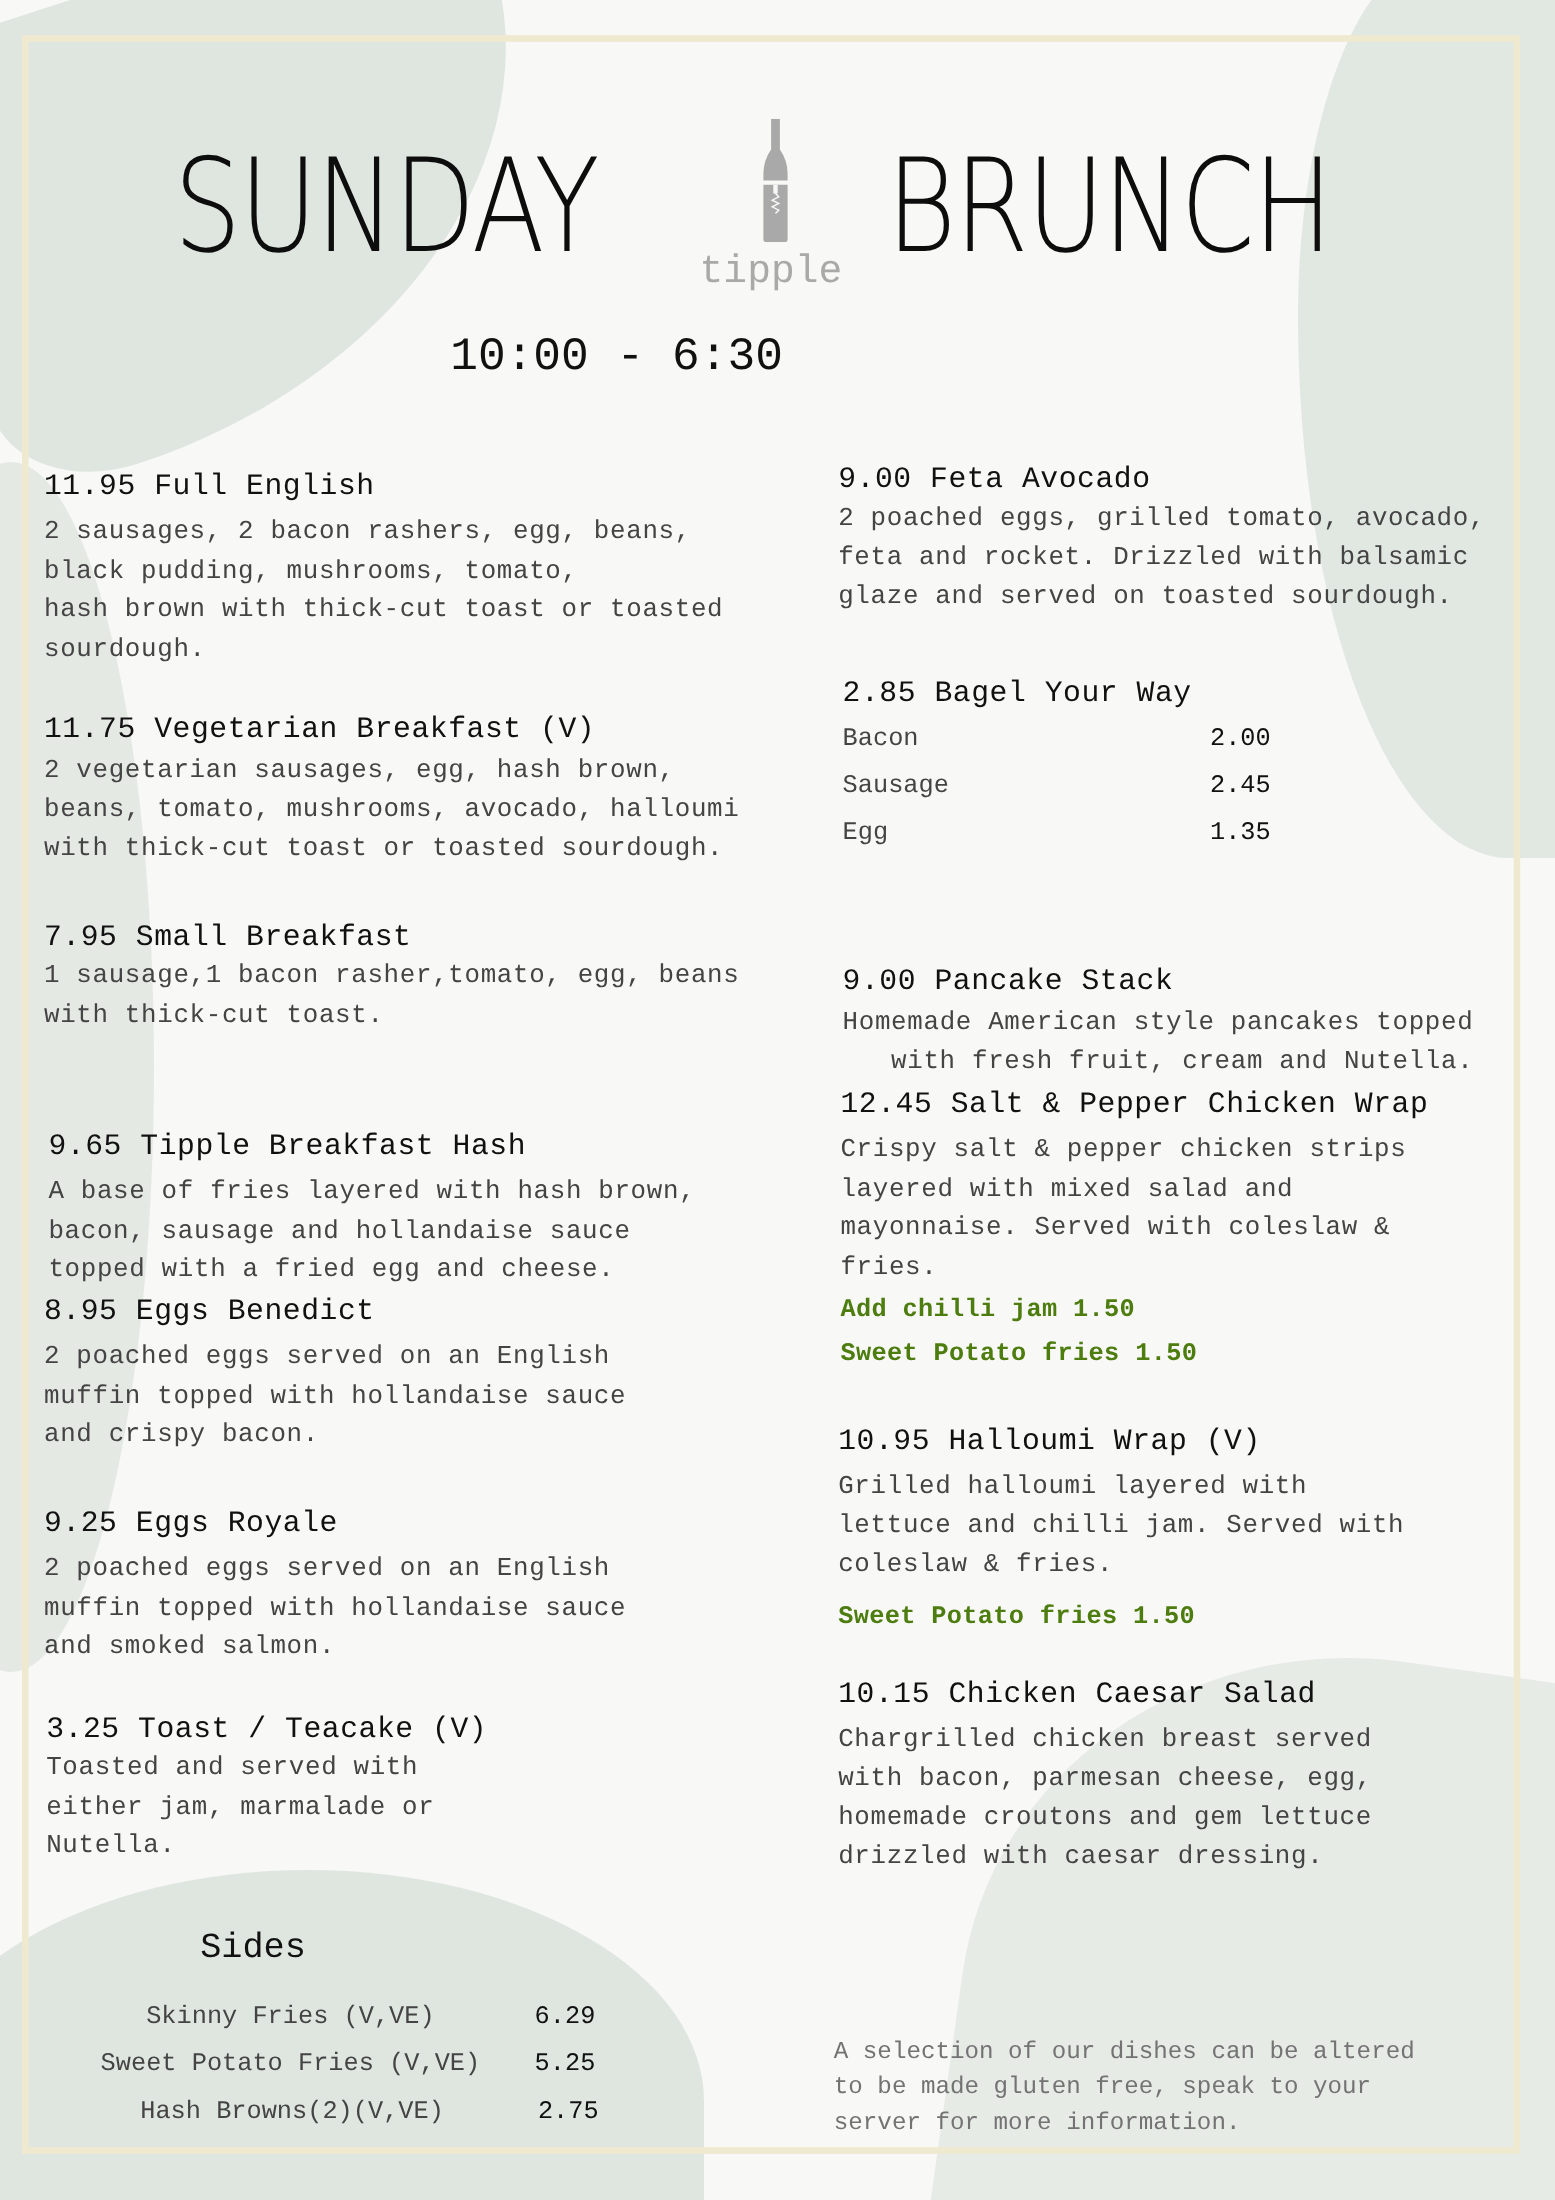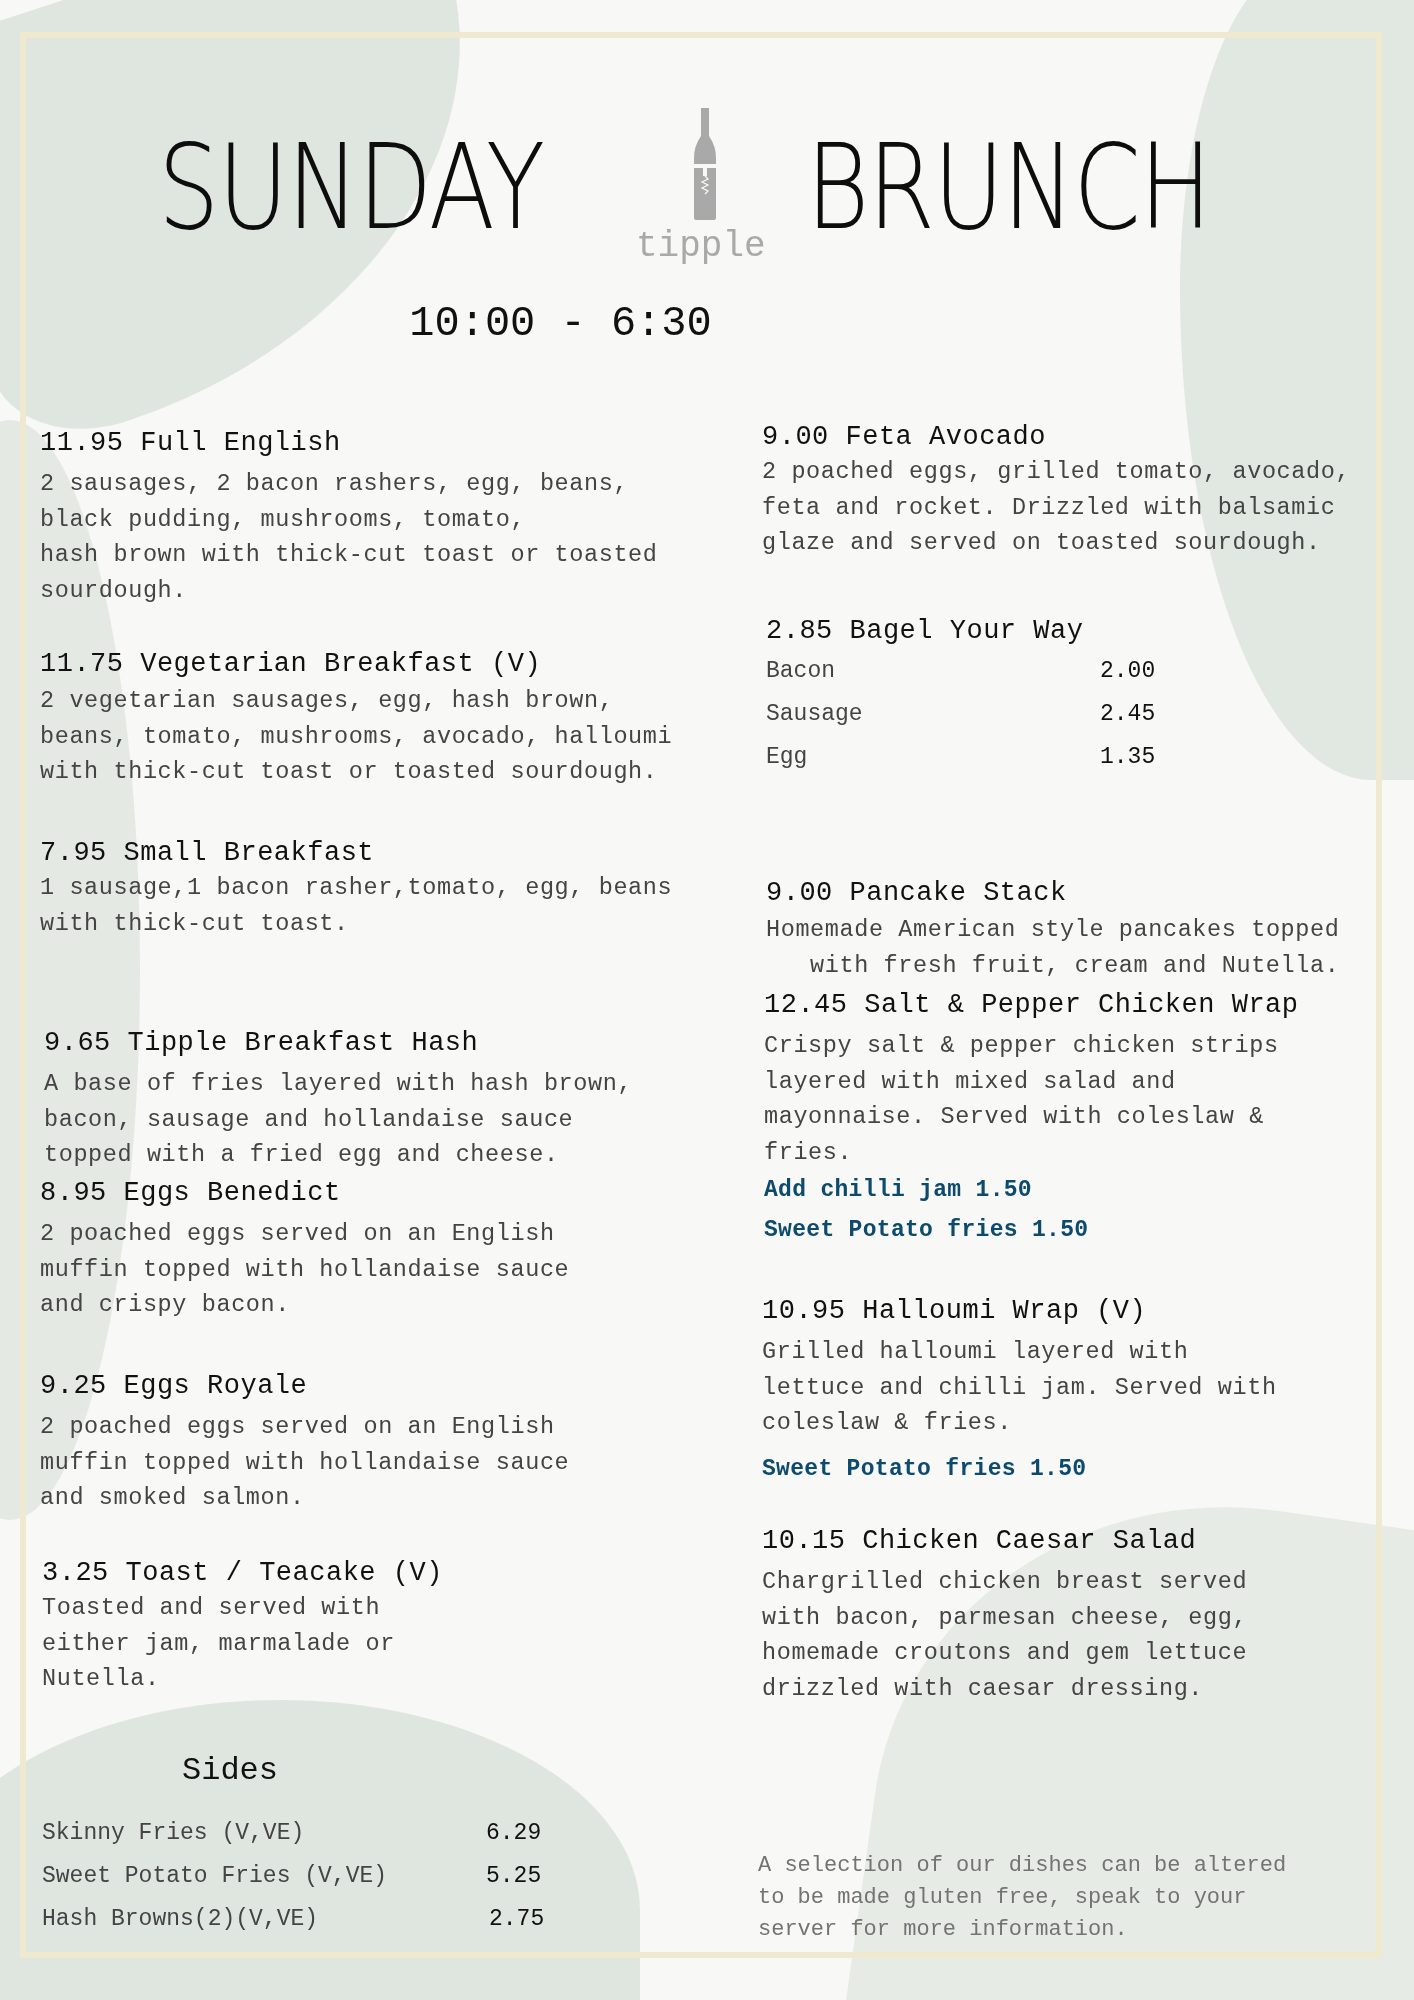--- a/index.html
+++ b/index.html
@@ -8,21 +8,21 @@
   .frame { position:absolute; left:20px; top:32px; width:1362px; height:1926px; border:6px solid #efe9cf; box-sizing:border-box; }
   .title { position:absolute; top:128px; font-family:"DejaVu Sans", sans-serif; font-weight:200; font-size:118px; line-height:1; color:#0d0d0d; transform:scaleX(0.82); transform-origin:left top; letter-spacing:-2px; }
   .title.left { left:158px; }
   .title.right { left:806px; }
   .bottle { position:absolute; left:692px; top:108px; width:26px; height:112px; }
   .brand { position:absolute; left:636px; top:226px; font-size:36px; color:#a9a9a9; }
   .hours { position:absolute; left:0; width:1121px; top:300px; text-align:center; font-size:42px; color:#111; }
   .item { position:absolute; }
   .item h3 { margin:0; font-size:27px; font-weight:normal; color:#111; line-height:34px; letter-spacing:0.5px; }
   .item p { margin:6px 0 0 0; font-size:23.5px; color:#444; line-height:35.5px; letter-spacing:0.6px; white-space:pre-line; }
-  .addon { font-size:23px; color:#0c4a6e; font-weight:bold; line-height:40px; letter-spacing:0.3px; }
+  .addon { font-size:23px; color:#4d7c0f; font-weight:bold; line-height:40px; letter-spacing:0.3px; }
   .row { display:flex; font-size:23px; line-height:43px; color:#444; }
   .row .price { color:#111; font-weight:normal; }
   .sides-title { position:absolute; left:182px; top:1752px; font-size:32px; color:#111; }
   .note { position:absolute; left:758px; top:1850px; font-size:22px; line-height:32px; color:#737373; white-space:pre-line; }
 </style>
 </head>
 <body>
 
 <div class="leaf" style="left:-60px;top:-40px;width:560px;height:420px;border-radius:0 0 80% 20%;transform:rotate(-18deg);opacity:.75;"></div>
 <div class="leaf" style="left:-120px;top:420px;width:260px;height:1100px;border-radius:50%;opacity:.6;"></div>
@@ -81,21 +81,21 @@
 and smoked salmon.</p>
 </div>
 <div class="item" style="left:42px;top:1556px;">
   <h3>3.25 Toast / Teacake (V)</h3>
   <p style="margin-top:0;">Toasted and served with
 either jam, marmalade or
 Nutella.</p>
 </div>
 
 <div class="sides-title">Sides</div>
-<div class="item" style="left:42px;top:1812px;">
+<div class="item" style="left:42px;top:1812px;text-align:center;">
   <div class="row">
       <span style="width:444px;">Skinny Fries (V,VE)</span>
       <span class="price">6.29</span>
     </div>
   <div class="row">
       <span style="width:444px;">Sweet Potato Fries (V,VE)</span>
       <span class="price">5.25</span>
     </div>
   <div class="row">
       <span style="width:447px;">Hash Browns(2)(V,VE)</span>

